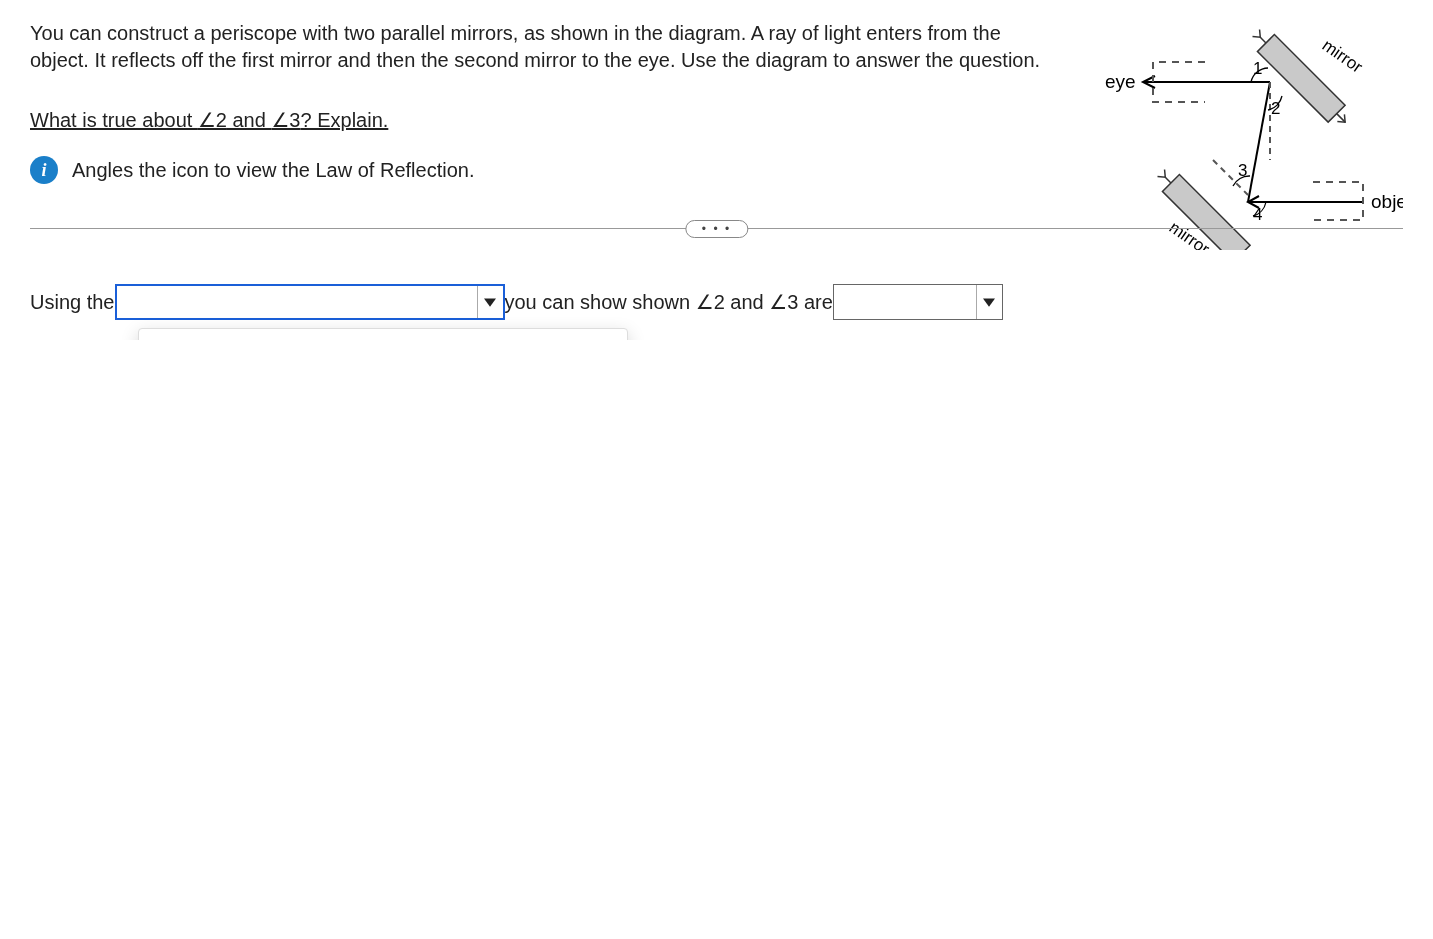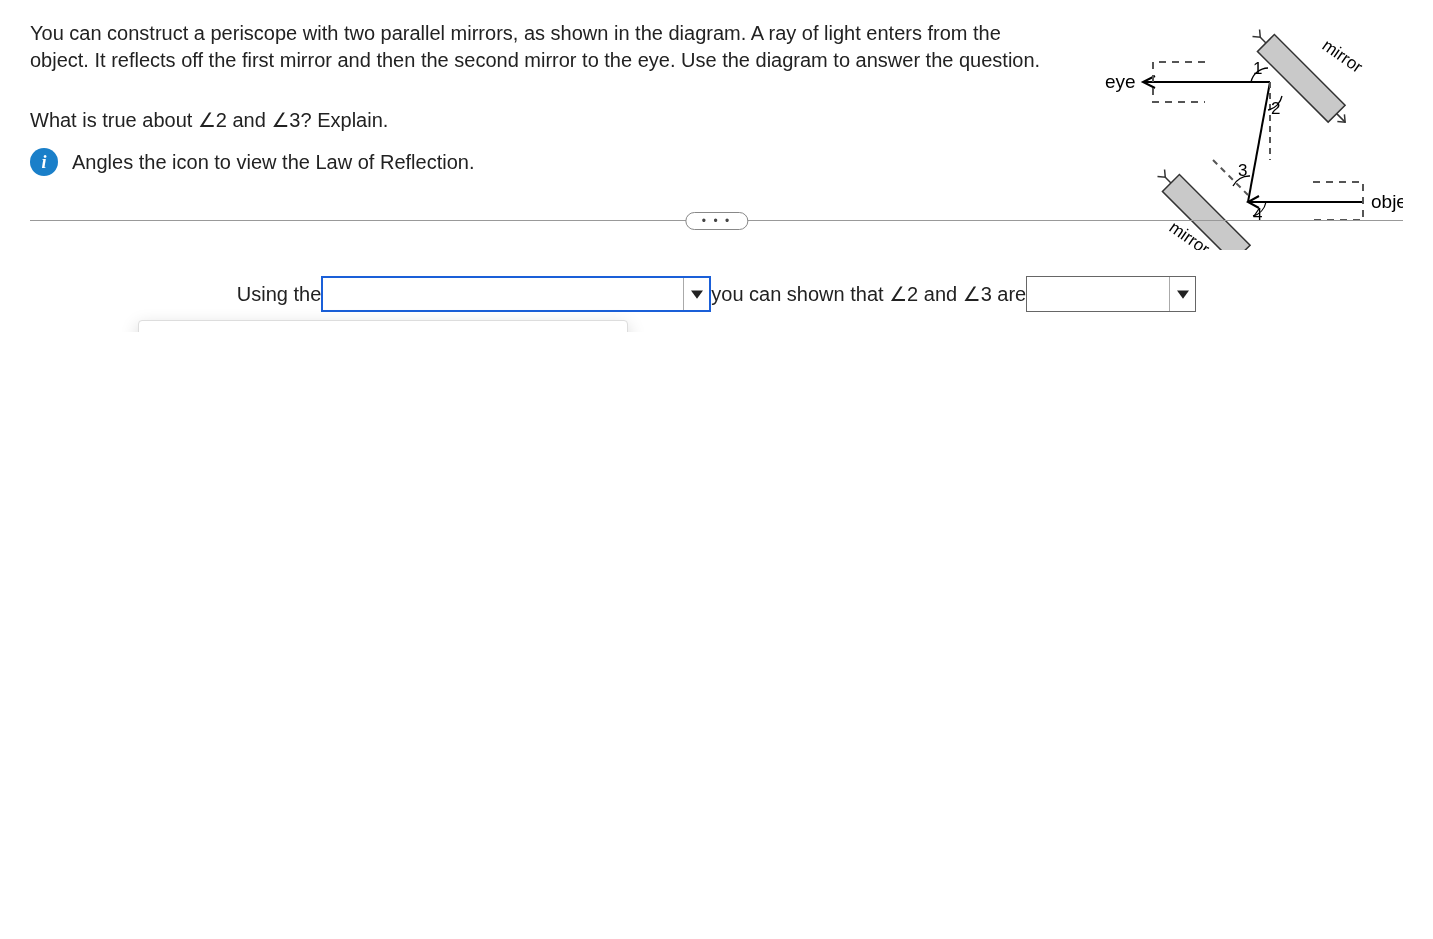--- a/index.html
+++ b/index.html
@@ -17,21 +17,22 @@
     }
     .content-wrapper {
       position: relative;
     }
     .question-text {
       max-width: 1020px;
       line-height: 1.35;
       margin-bottom: 34px;
     }
     .sub-question {
-      margin-bottom: 16px;
+      margin-bottom: 24px;
+      text-decoration: underline;
     }
     .angle {
       font-family: Arial, sans-serif;
     }
     .info-row {
       display: flex;
       align-items: center;
       gap: 14px;
       margin-bottom: 30px;
     }
@@ -76,21 +77,20 @@
       letter-spacing: 2px;
       color: #444;
       line-height: 1;
     }
     .answer-row {
       display: flex;
       align-items: center;
       flex-wrap: wrap;
       font-size: 20px;
       position: relative;
-      justify-content: center;
     }
     .select-box {
       position: relative;
       display: inline-flex;
       align-items: center;
       height: 36px;
       border: 1px solid #666;
       background: #fff;
     }
     .select-box.focused {
@@ -218,21 +218,21 @@
     <div class="select-box select1 focused">
       <span class="value"></span>
       <span class="select-caret">
         <svg viewBox="0 0 10 10">
             <polygon points="0,2 10,2 5,9" fill="#222"></polygon>
           </svg>
       </span>
     </div>
 
     <span>
-      <span> you can shown that </span><span class="angle">∠2</span><span> and </span><span class="angle">∠3</span><span> are </span>
+      <span> you can show shown </span><span class="angle">∠2</span><span> and </span><span class="angle">∠3</span><span> are </span>
     </span>
 
     <div class="select-box select2">
       <span class="value"></span>
       <span class="select-caret">
         <svg viewBox="0 0 10 10">
             <polygon points="0,2 10,2 5,9" fill="#222"></polygon>
           </svg>
       </span>
     </div>

